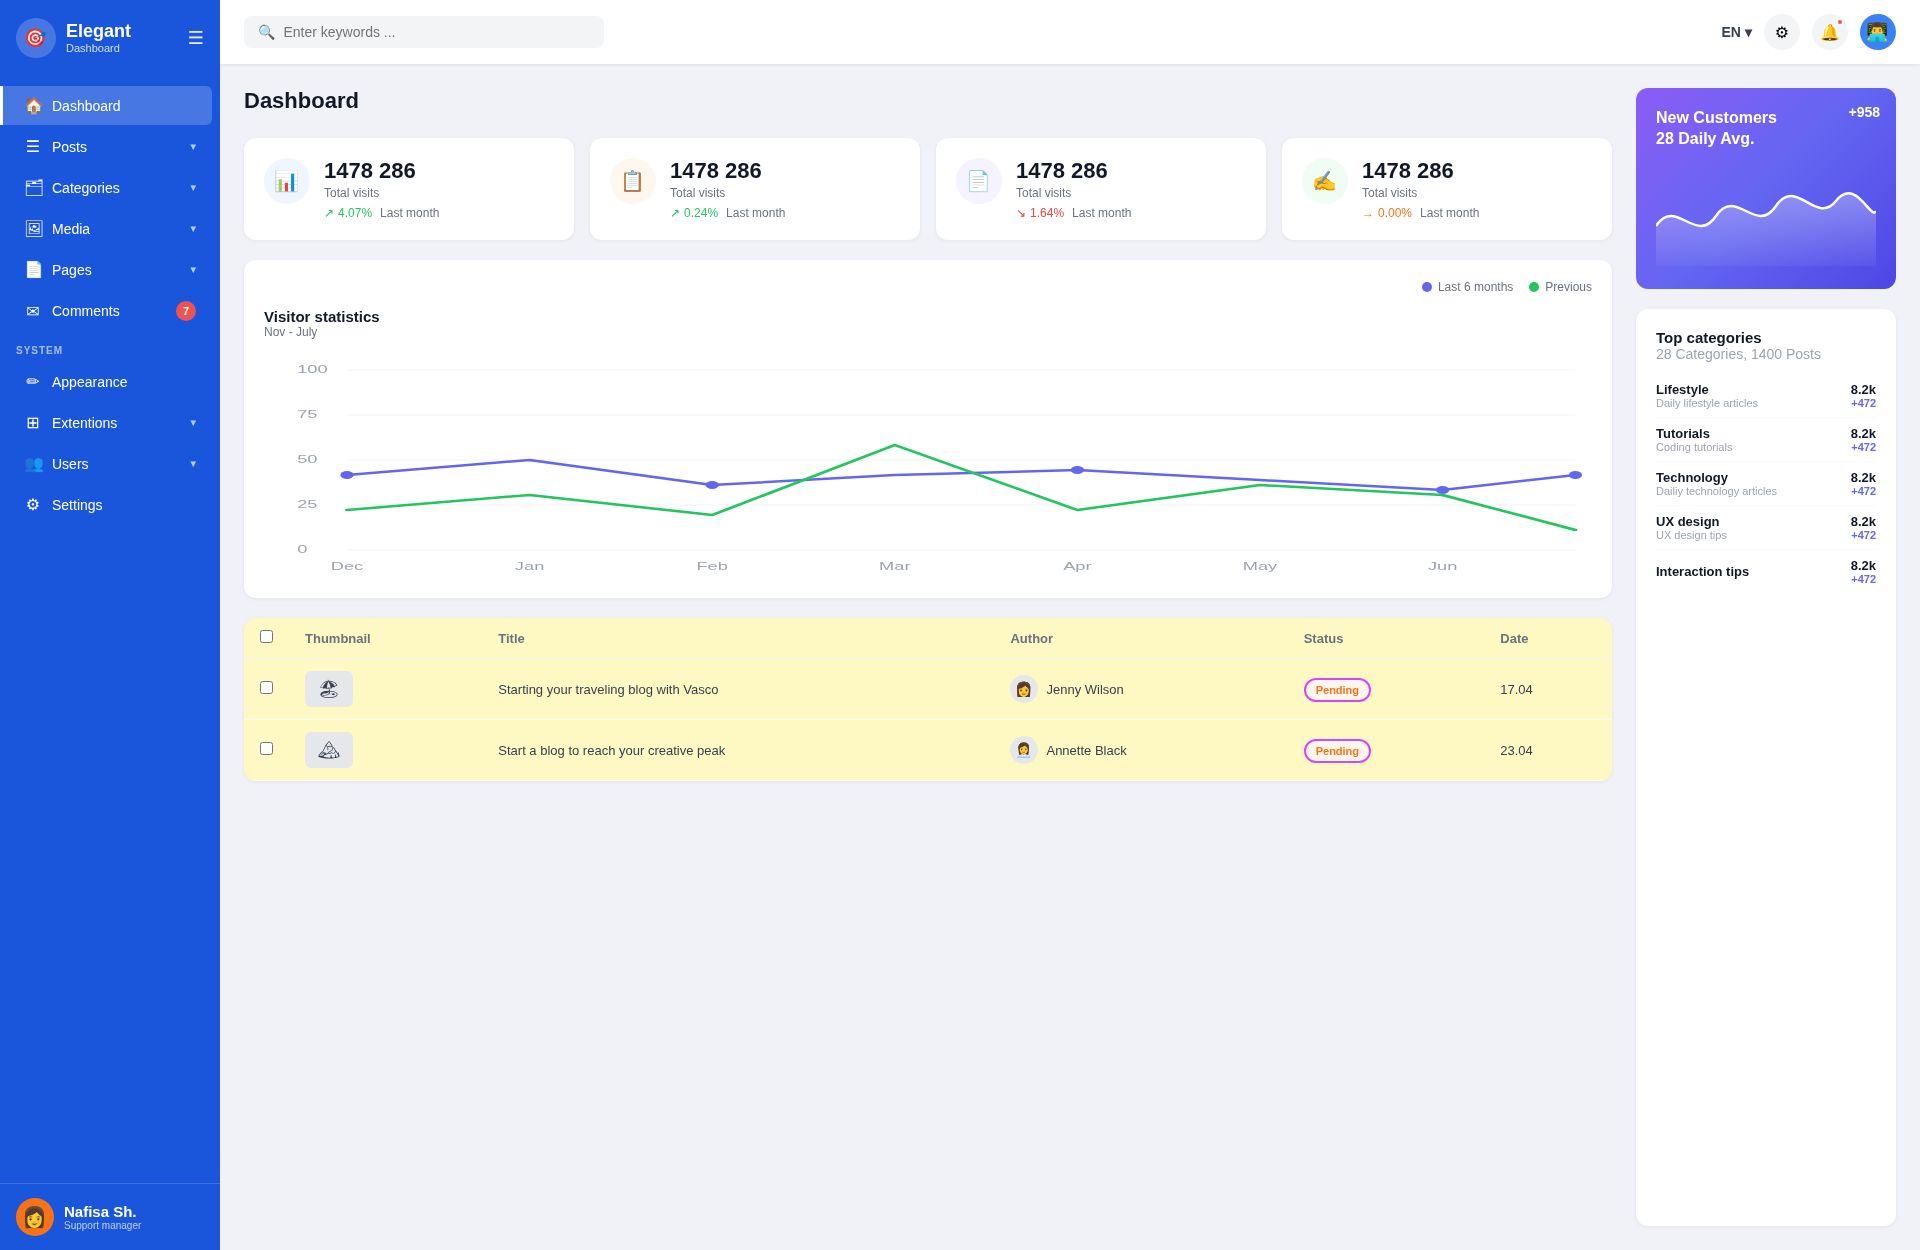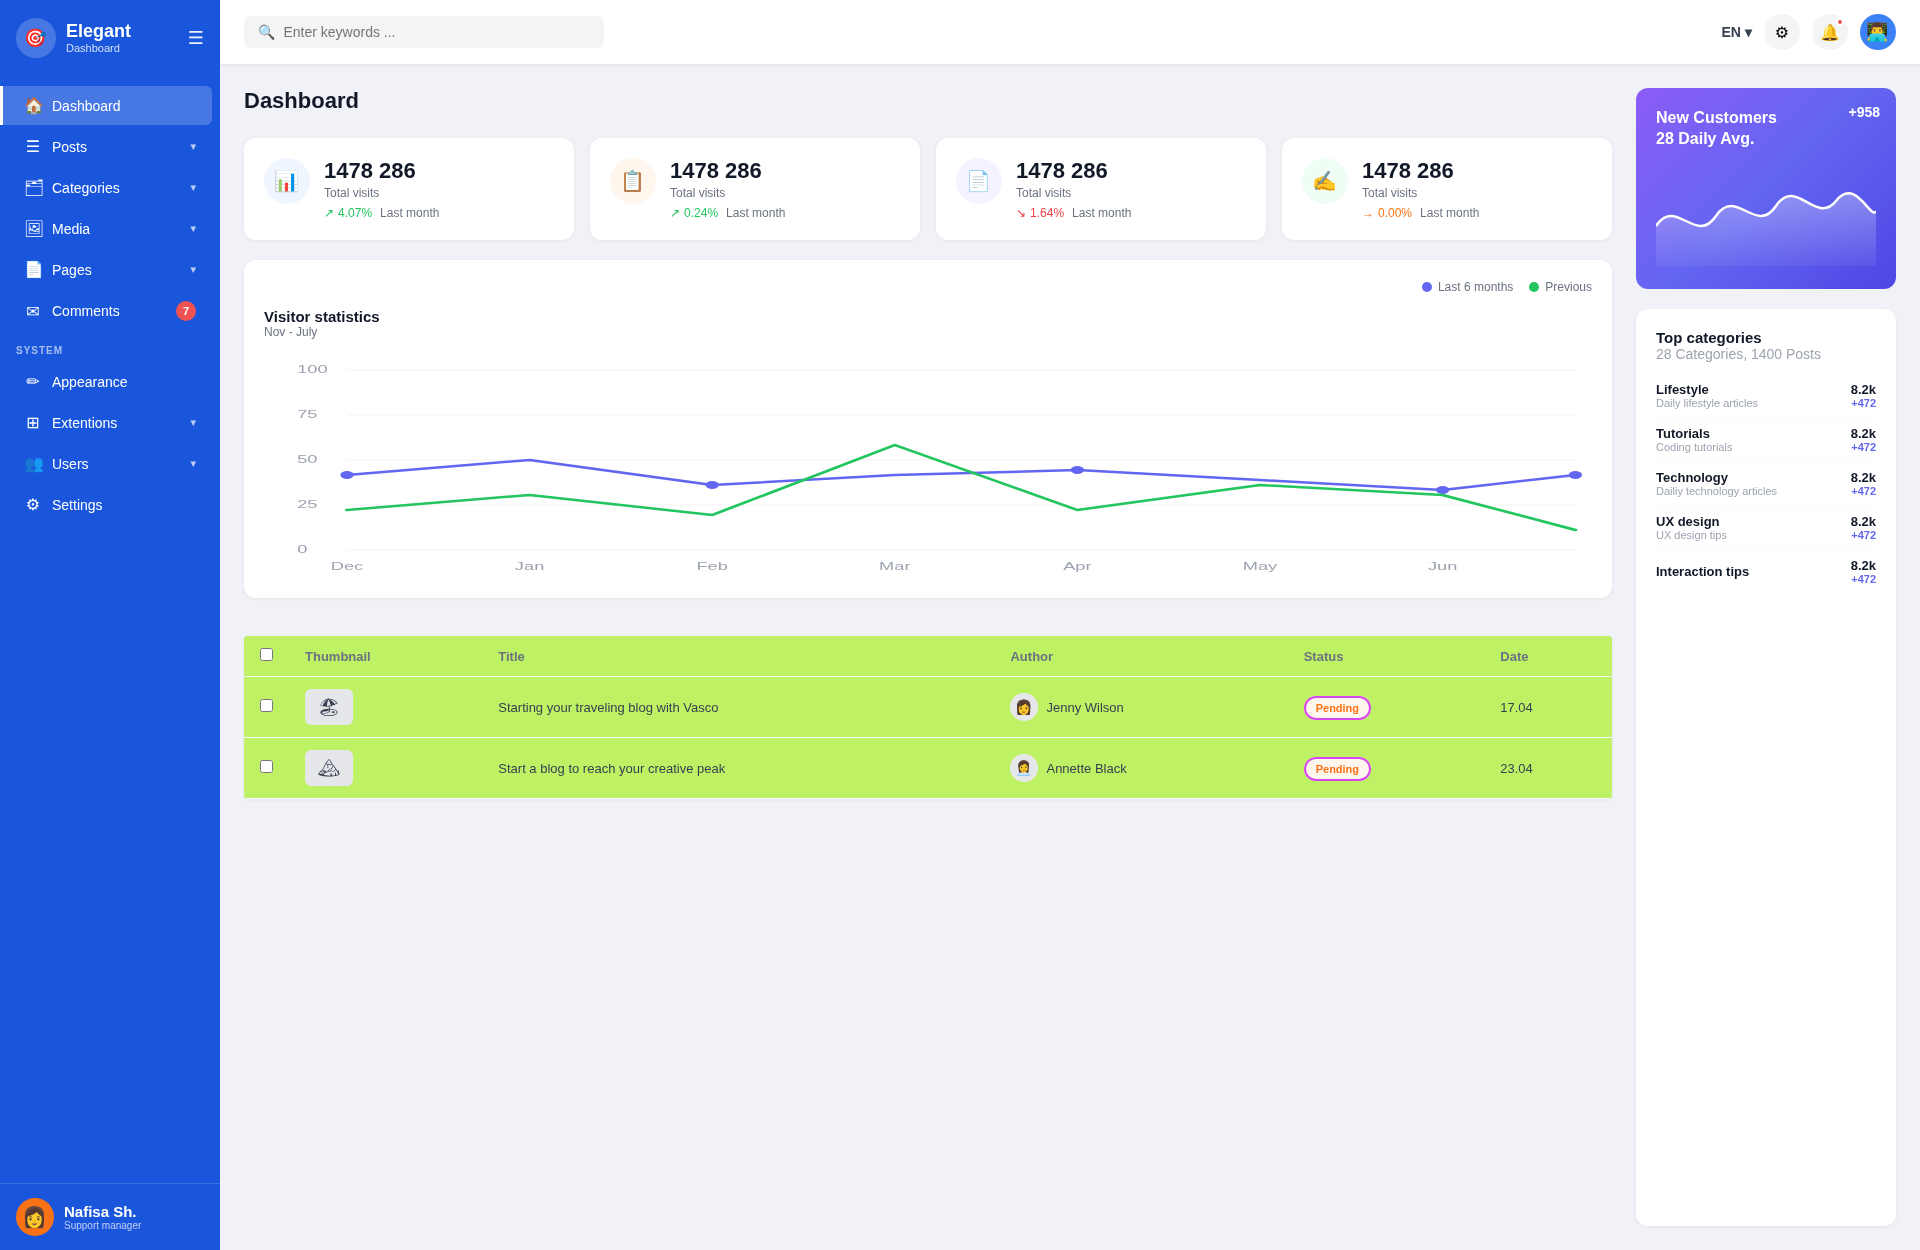--- a/index.html
+++ b/index.html
@@ -217,25 +217,24 @@
       justify-content: flex-end;
       margin-bottom: 8px;
     }
     .legend-item { display: flex; align-items: center; gap: 6px; font-size: 12px; color: #6b7280; }
     .legend-dot { width: 10px; height: 10px; border-radius: 50%; }
     .legend-dot.purple { background: #6366f1; }
     .legend-dot.green { background: #22c55e; }
 
     
     .table-card {
-      background: #bef264;
-      border-radius: 4px;
+      background: #fef9c3;
+      border-radius: 12px;
       overflow: hidden;
       box-shadow: 0 1px 4px rgba(0,0,0,0.06);
-      margin-top: 18px;
     }
     table { width: 100%; border-collapse: collapse; }
     thead tr { border-bottom: 1px solid #f3f4f6; }
     thead th { padding: 12px 16px; text-align: left; font-size: 13px; font-weight: 600; color: #6b7280; }
     tbody tr { border-bottom: 1px solid #f9fafb; }
     tbody td { padding: 12px 16px; font-size: 13px; color: #374151; vertical-align: middle; }
     .checkbox-cell { width: 32px; }
     .thumbnail-img {
       width: 48px; height: 36px;
       border-radius: 6px;

